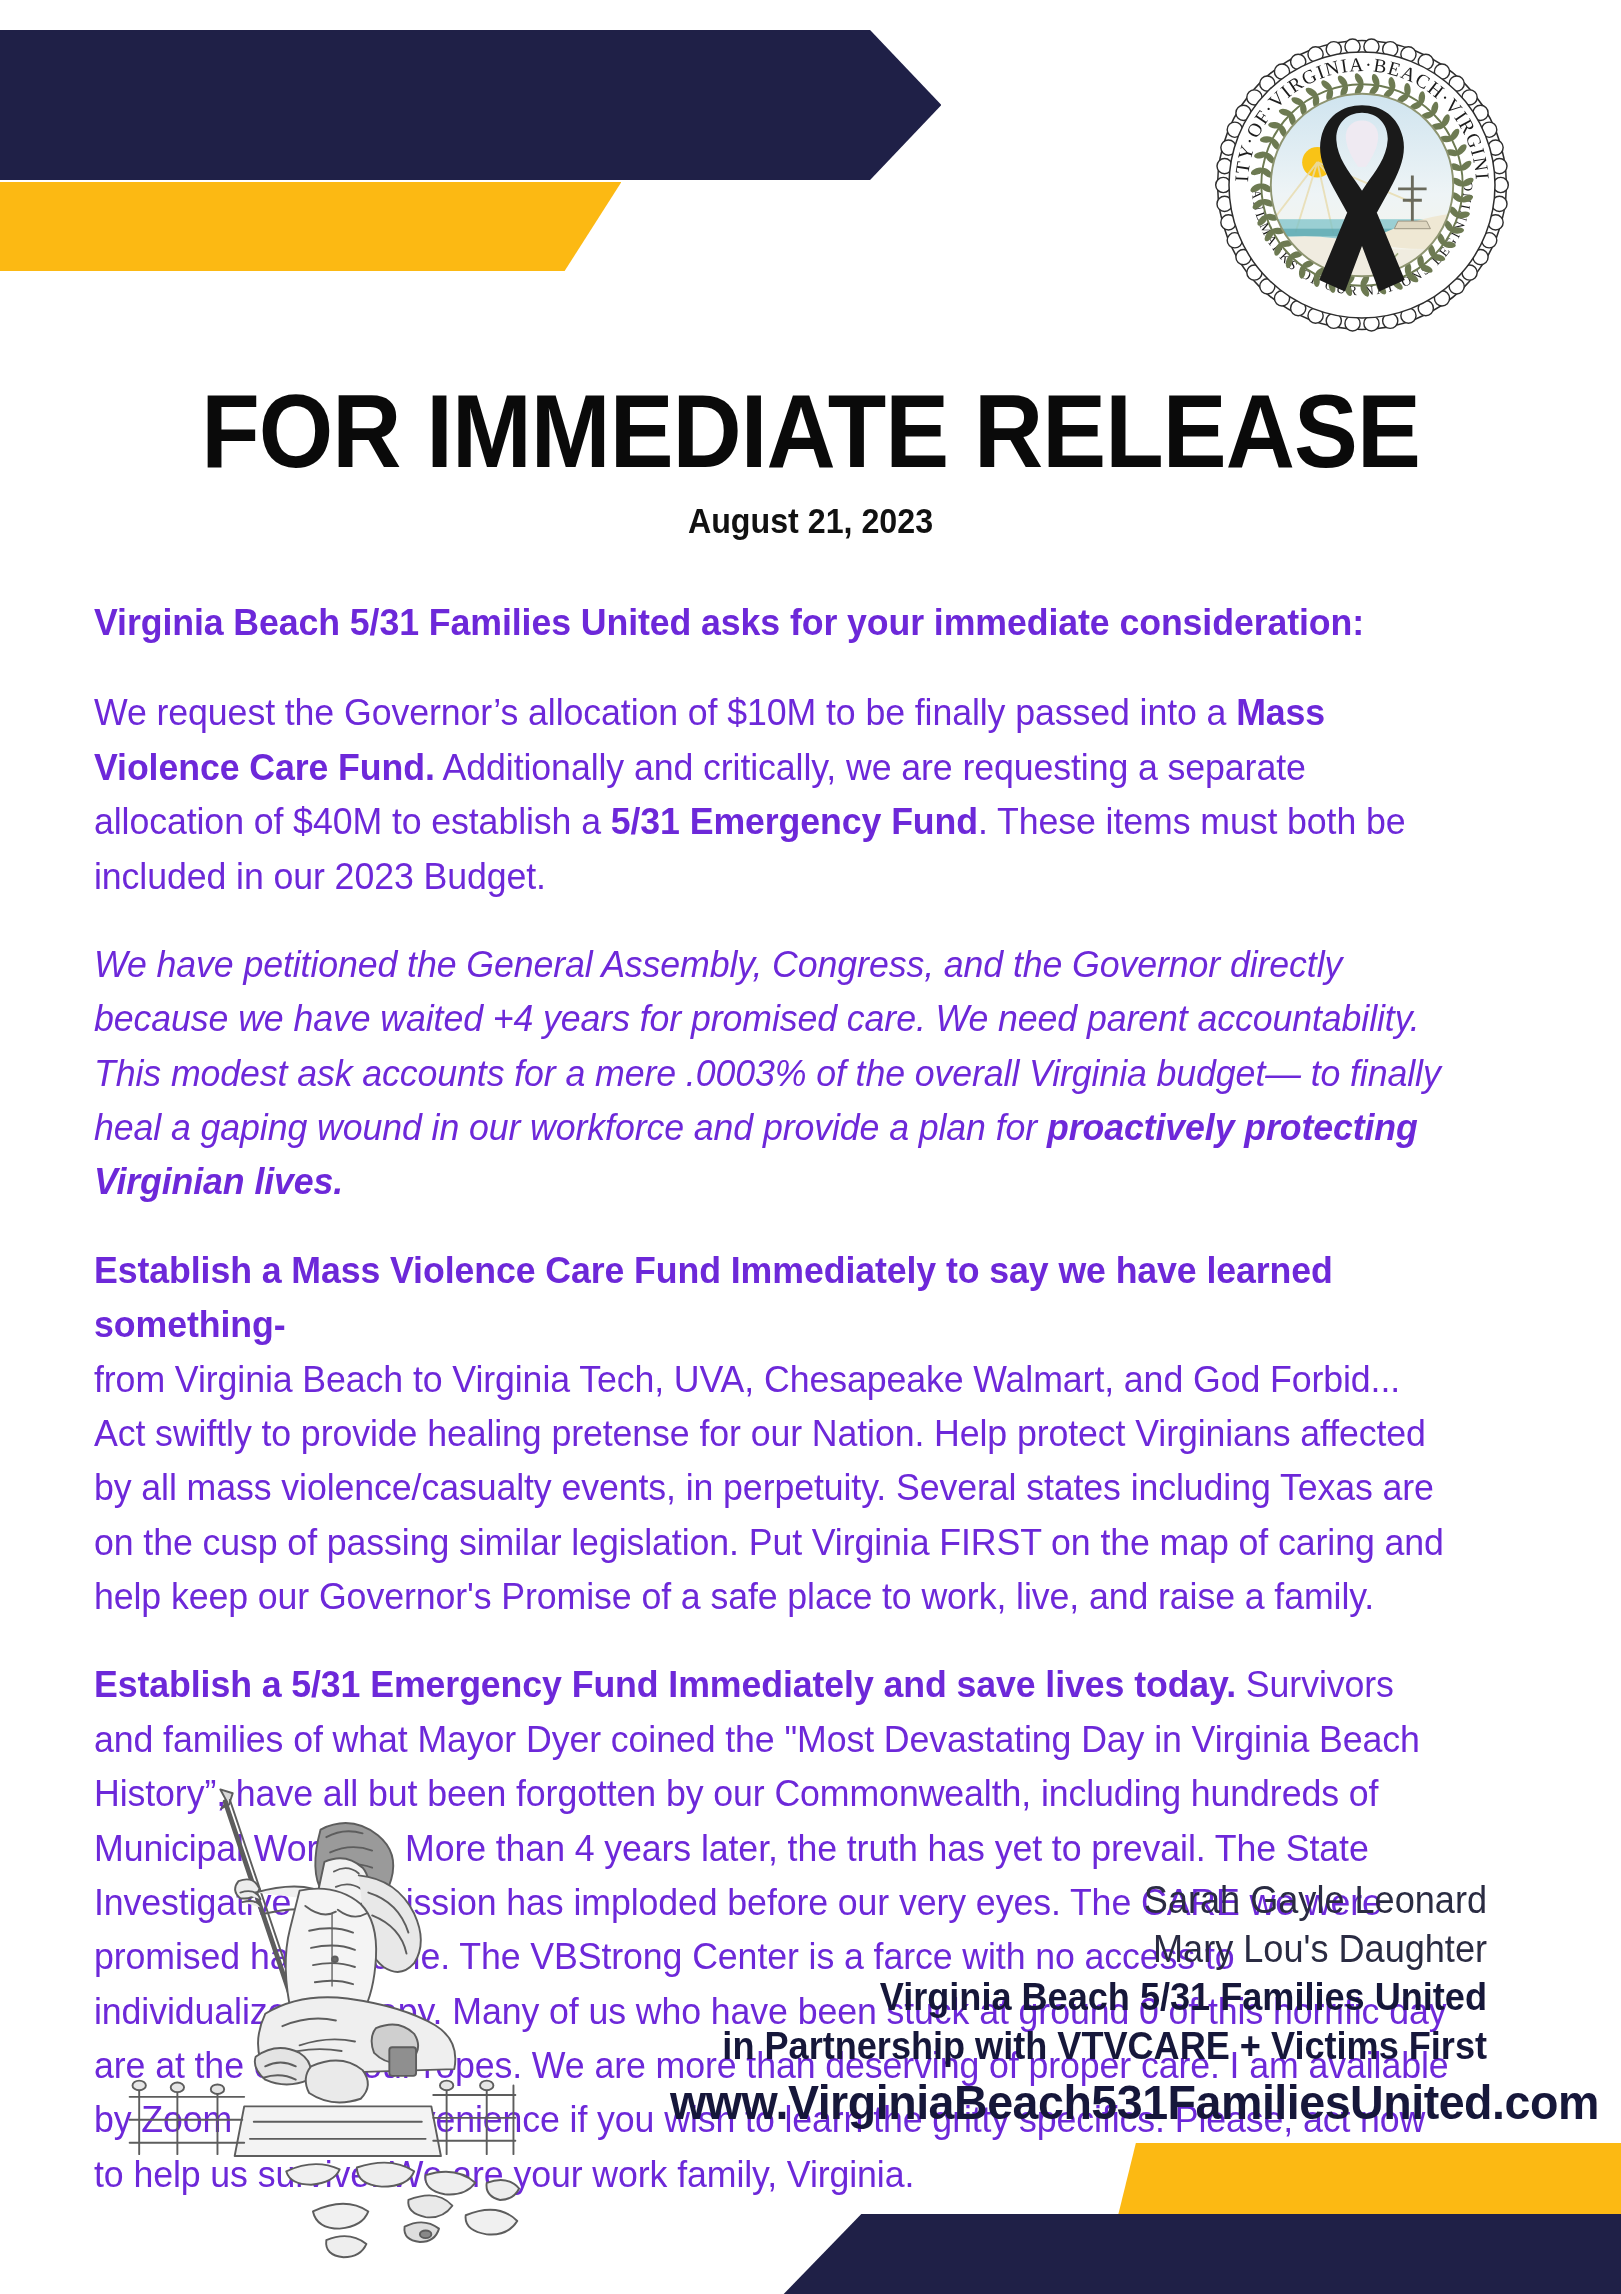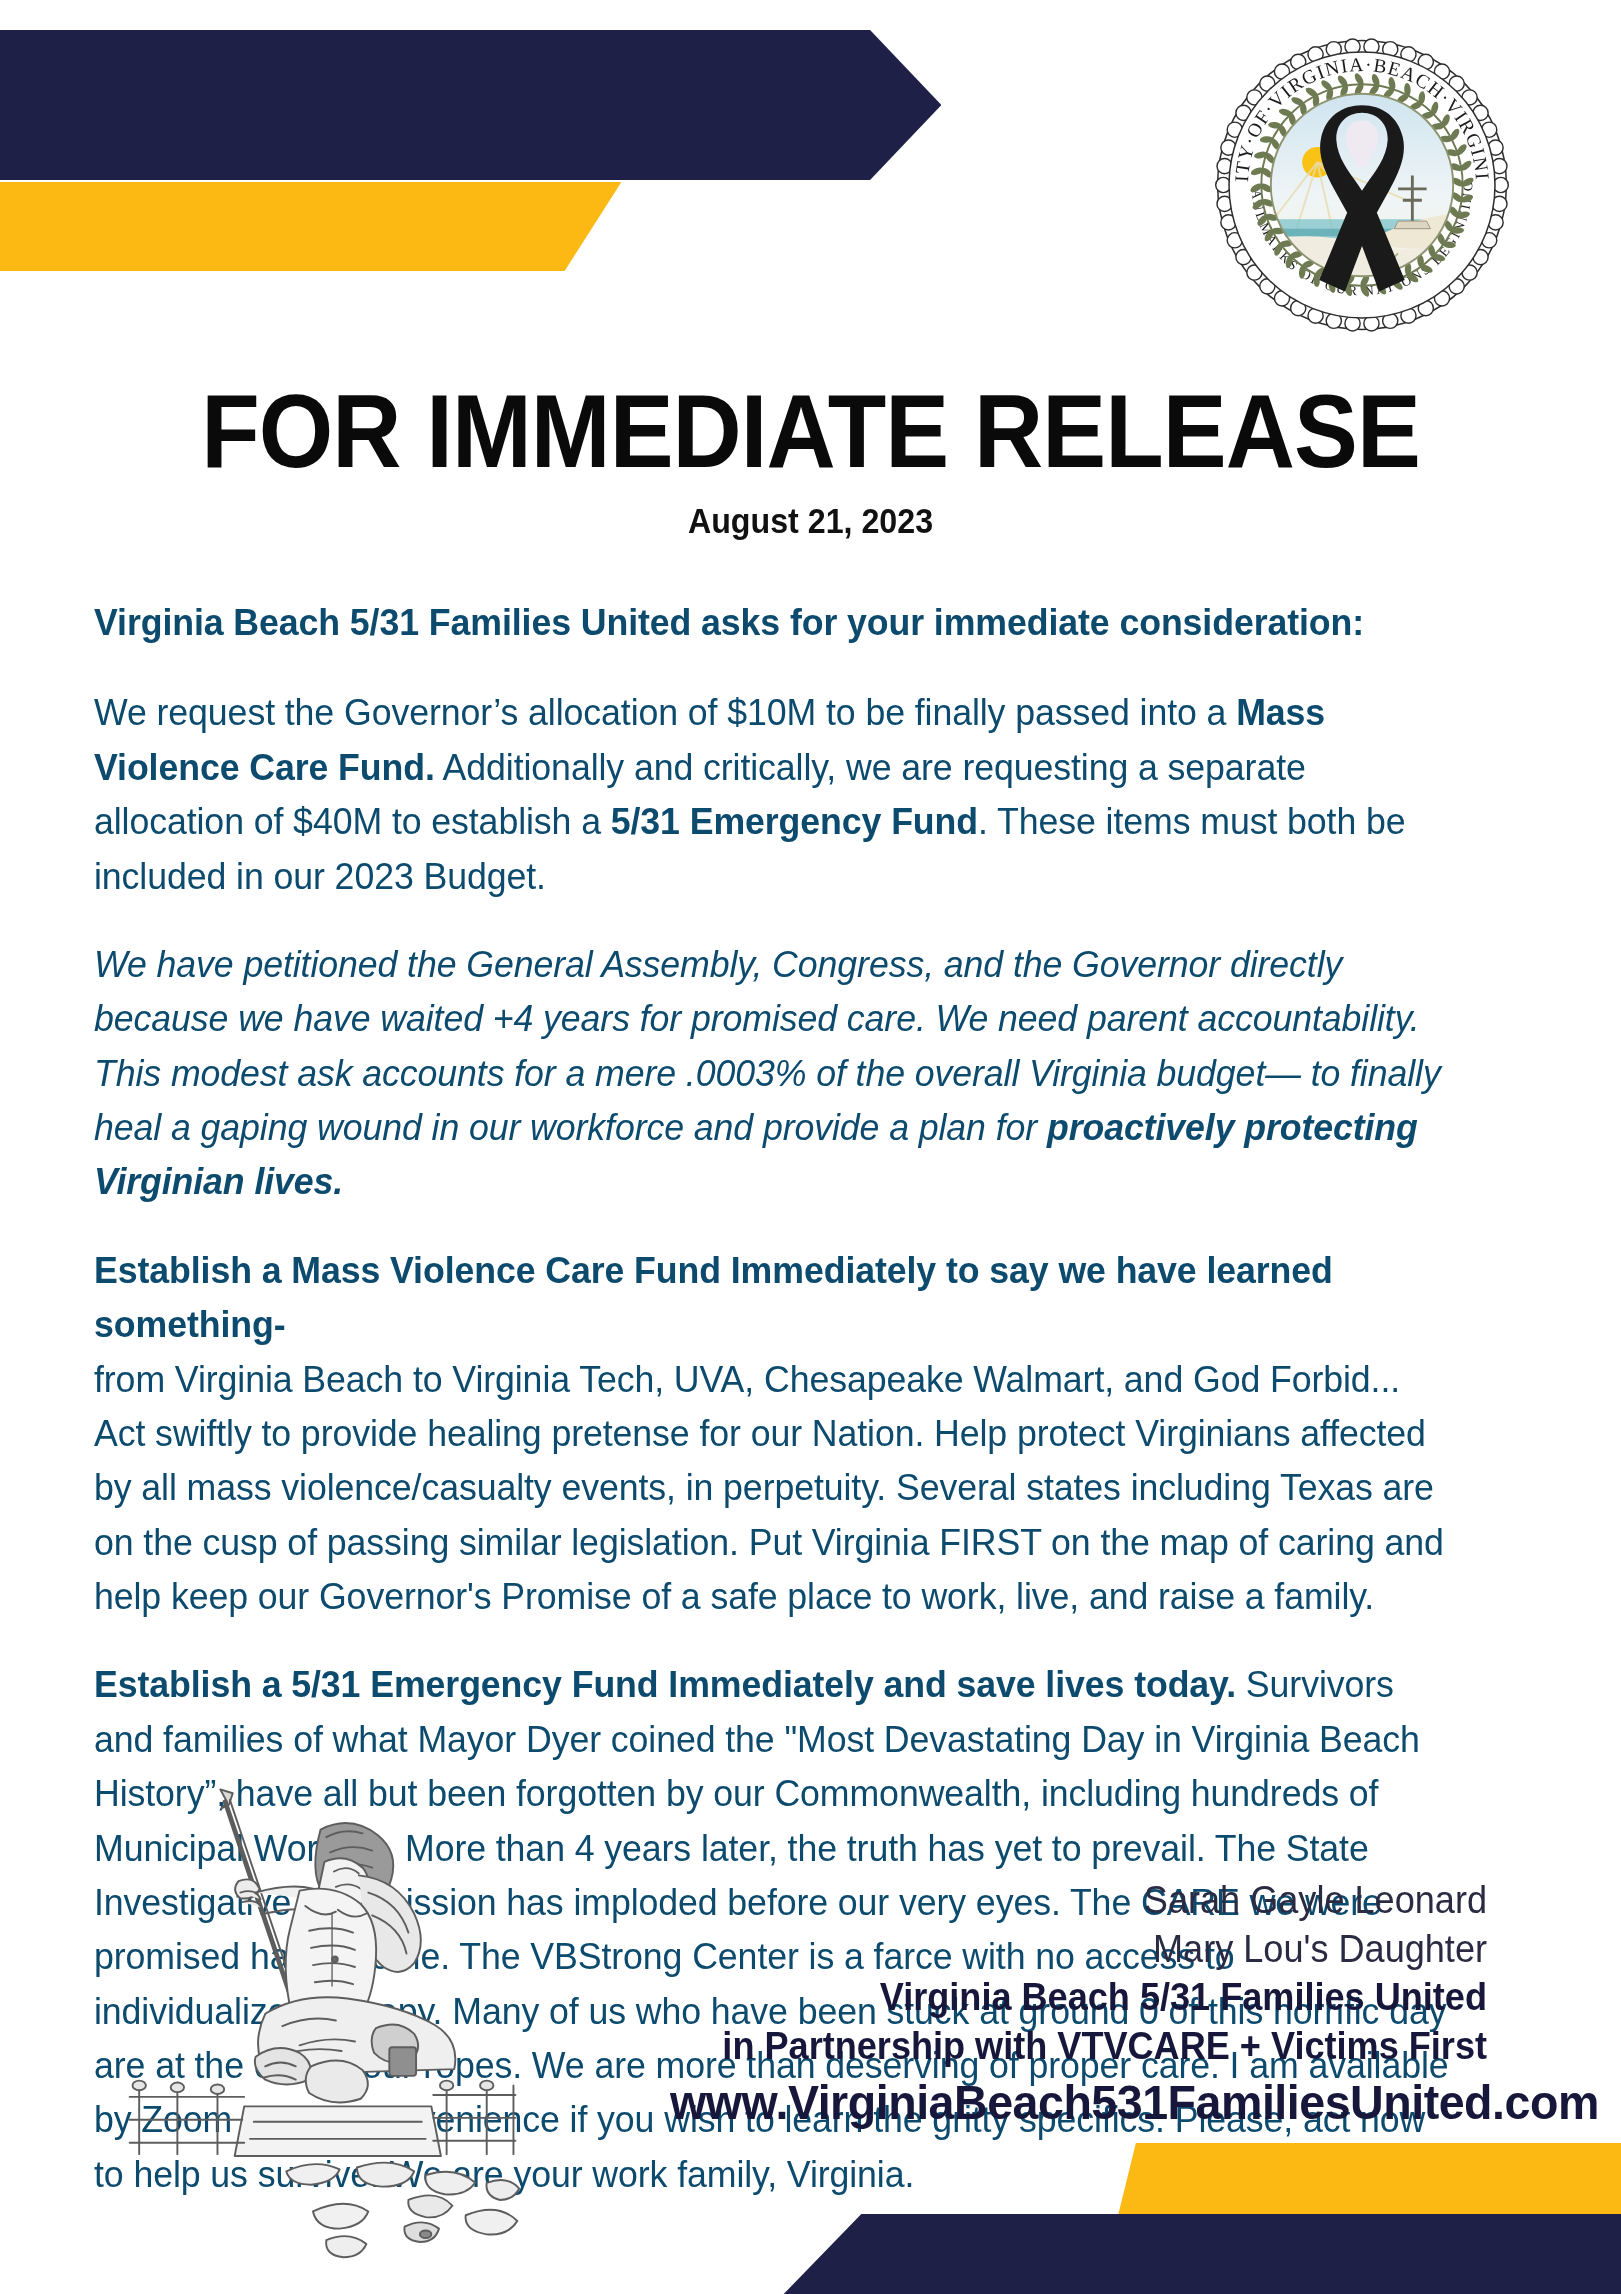--- a/index.html
+++ b/index.html
@@ -78,21 +78,21 @@
     transform: scaleX(0.92);
     transform-origin: center top;
   }
 
   
   .body-col {
     position: absolute;
     left: 94px;
     top: 596px;
     width: 1407px;
-    color: #0c4a6e;
+    color: #6d28d9;
   }
   .para {
     font-family: "Liberation Sans Narrow", "Liberation Sans", sans-serif;
     font-size: 37px;
     line-height: 1.47;
     letter-spacing: -0.1px;
     margin: 0 0 32.5px 0;
     transform: scaleX(0.965);
     transform-origin: left top;
   }

